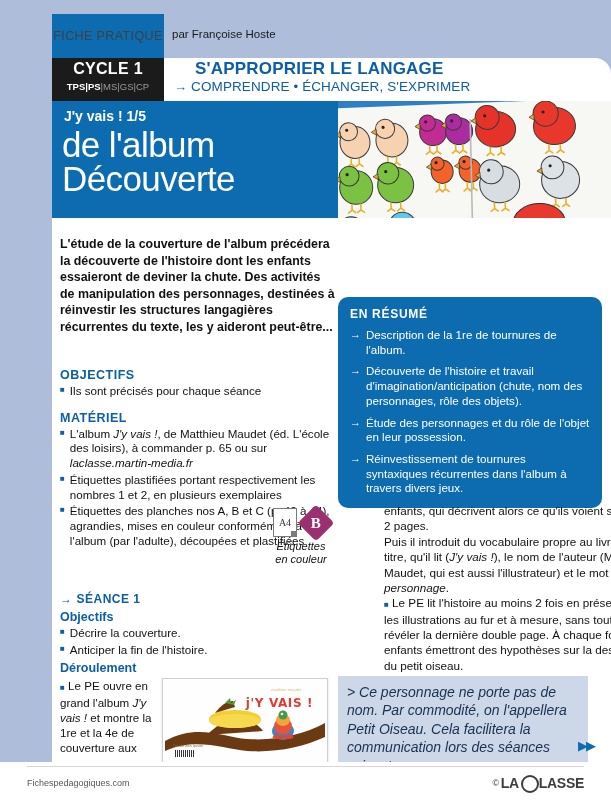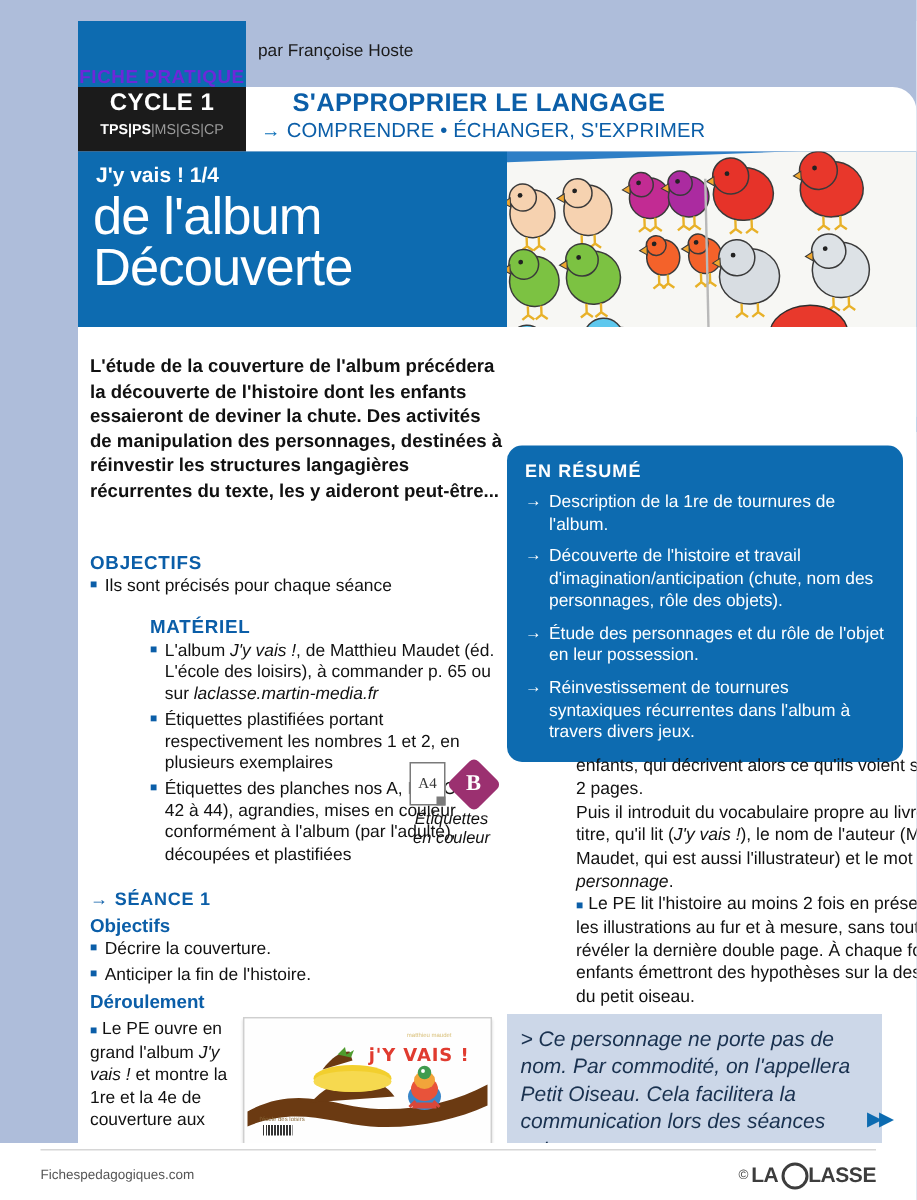--- a/index.html
+++ b/index.html
@@ -10,23 +10,23 @@
     -webkit-font-smoothing:antialiased;
   }
   .page{position:relative;width:611px;height:800px;}
 
   
   .left-strip{position:absolute;left:0;top:0;width:52px;height:762px;background:#aebdda;}
   .top-strip{position:absolute;left:0;top:0;width:611px;height:14px;background:#aebdda;}
 
   
   .blue-head{position:absolute;left:52px;top:14px;width:112px;height:44px;background:#0d6bb0;}
-  .fiche-tag{position:absolute;left:52px;top:29px;width:112px;height:44px;
+  .fiche-tag{position:absolute;left:52px;top:14px;width:112px;height:44px;
     display:flex;align-items:center;justify-content:center;
-    color:#6d28d9;font-size:12.5px;letter-spacing:.4px;font-weight:700;}
+    color:#404040;font-size:12.5px;letter-spacing:.4px;font-weight:400;}
   .byline{position:absolute;left:172px;top:28px;color:#1a1a1a;font-size:11.5px;}
 
   
   .white-banner{position:absolute;left:164px;top:58px;width:447px;height:43px;
     background:#ffffff;border-top-right-radius:16px;}
   .cycle-box{position:absolute;left:52px;top:58px;width:112px;height:43px;background:#1b1b1b;}
   .cycle-title{position:absolute;left:52px;top:60px;width:112px;text-align:center;
     color:#ffffff;font-size:16px;font-weight:bold;letter-spacing:.3px;}
   .cycle-levels{position:absolute;left:52px;top:81px;width:112px;text-align:center;
     font-size:9.5px;letter-spacing:0px;}
@@ -57,21 +57,21 @@
   .intro{position:absolute;left:60px;top:236px;width:276px;
     color:#111;font-size:12.4px;line-height:1.33;font-weight:bold;}
 
   .sec-h{color:#0b5ea8;font-weight:bold;font-size:12.5px;letter-spacing:.5px;}
   .col-left{position:absolute;left:60px;top:368px;width:276px;}
   .bl{display:flex;gap:5px;margin-top:2px;font-size:11.6px;line-height:1.27;color:#111;}
   .sq{color:#0b5ea8;font-size:8px;line-height:1.55;flex:0 0 auto;}
   .bl-txt{flex:1 1 auto;}
   em{font-style:italic;}
 
-  .mat-block{margin-top:12px;margin-left:40px;}
+  .mat-block{margin-top:12px;}
   .mat-last{width:180px;}
 
   
   .icons{position:absolute;left:258px;top:508px;width:86px;text-align:center;}
   .icon-row{display:flex;align-items:center;justify-content:center;gap:6px;}
   .a4{width:22px;height:27px;border:1.6px solid #7a7a7a;background:#fff;
     position:relative;display:flex;align-items:center;justify-content:center;
     font-size:10px;color:#333;font-family:"Liberation Serif",serif;}
   .a4:after{content:"";position:absolute;right:-1px;bottom:-1px;width:6px;height:6px;
     background:#7a7a7a;}
@@ -144,21 +144,21 @@
     <span class="on">TPS|PS</span><span class="off">|MS|GS|CP</span>
   </div>
 
   <div class="domain-title">S'APPROPRIER LE LANGAGE</div>
   <div class="domain-sub">
     <span class="arrow-blue">→</span>
     <span>COMPRENDRE • ÉCHANGER, S'EXPRIMER</span>
   </div>
 
   <div class="title-panel"></div>
-  <div class="seq">J'y vais !  1/4</div>
+  <div class="seq">J'y vais !  1/5</div>
   <div class="big-title">
     <div>de l'album</div>
     <div>Découverte</div>
   </div>
 
   <div class="photo">
     <div class="photo-inner">
       <svg width="290" height="180" viewBox="0 0 290 180">
         <g id="figs">
             <g>

